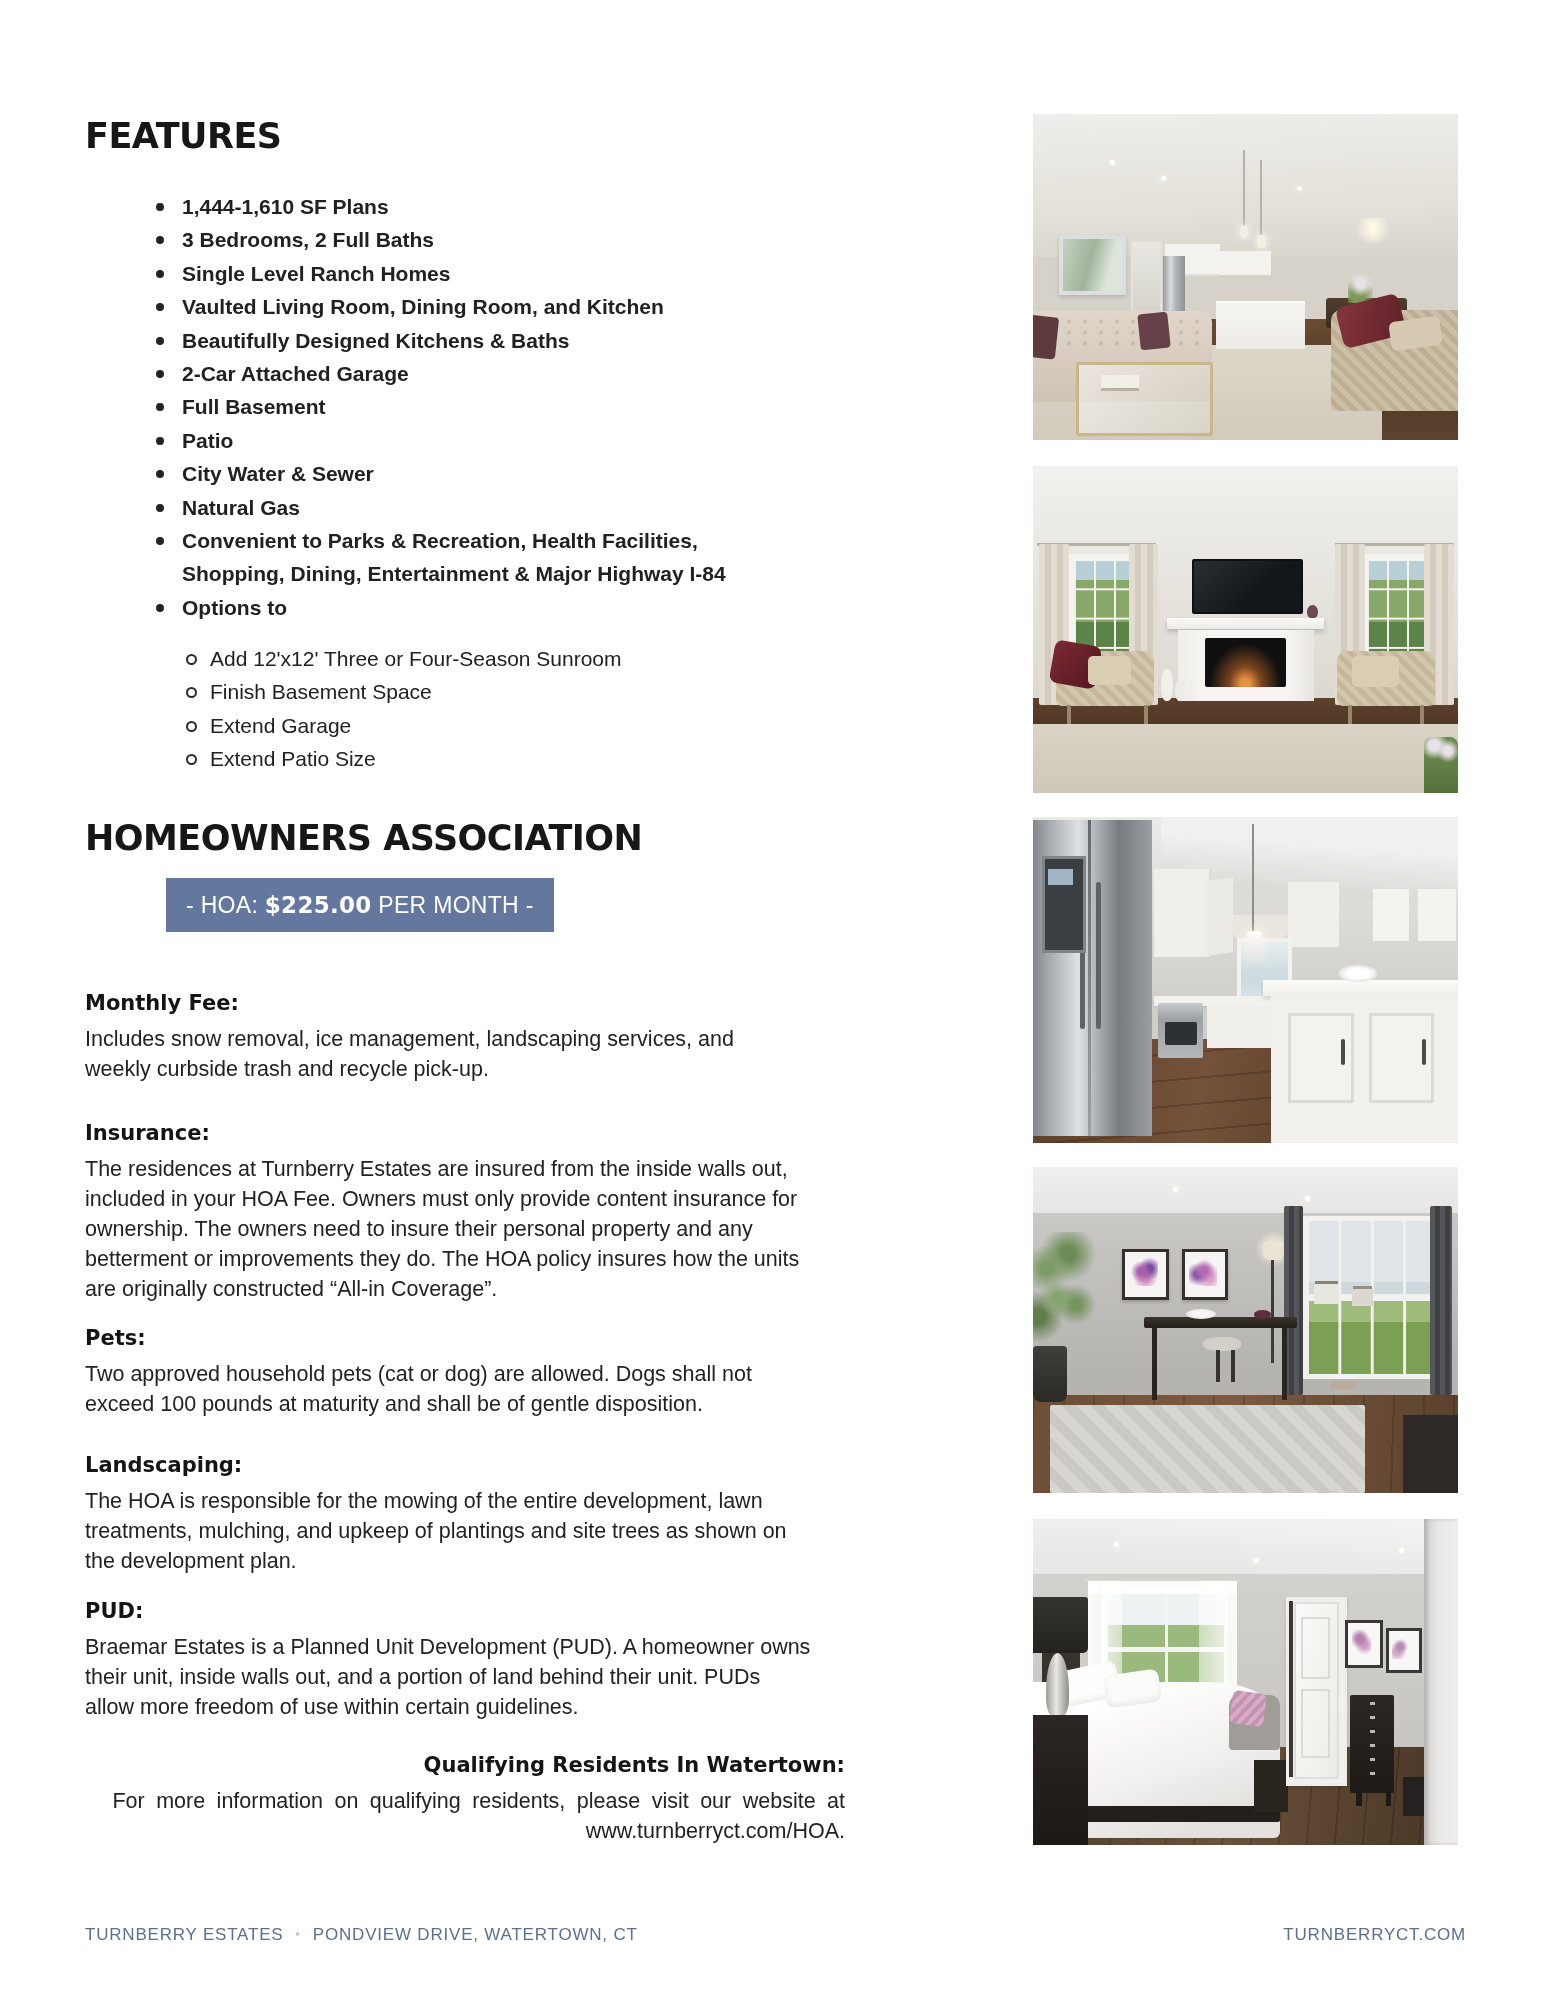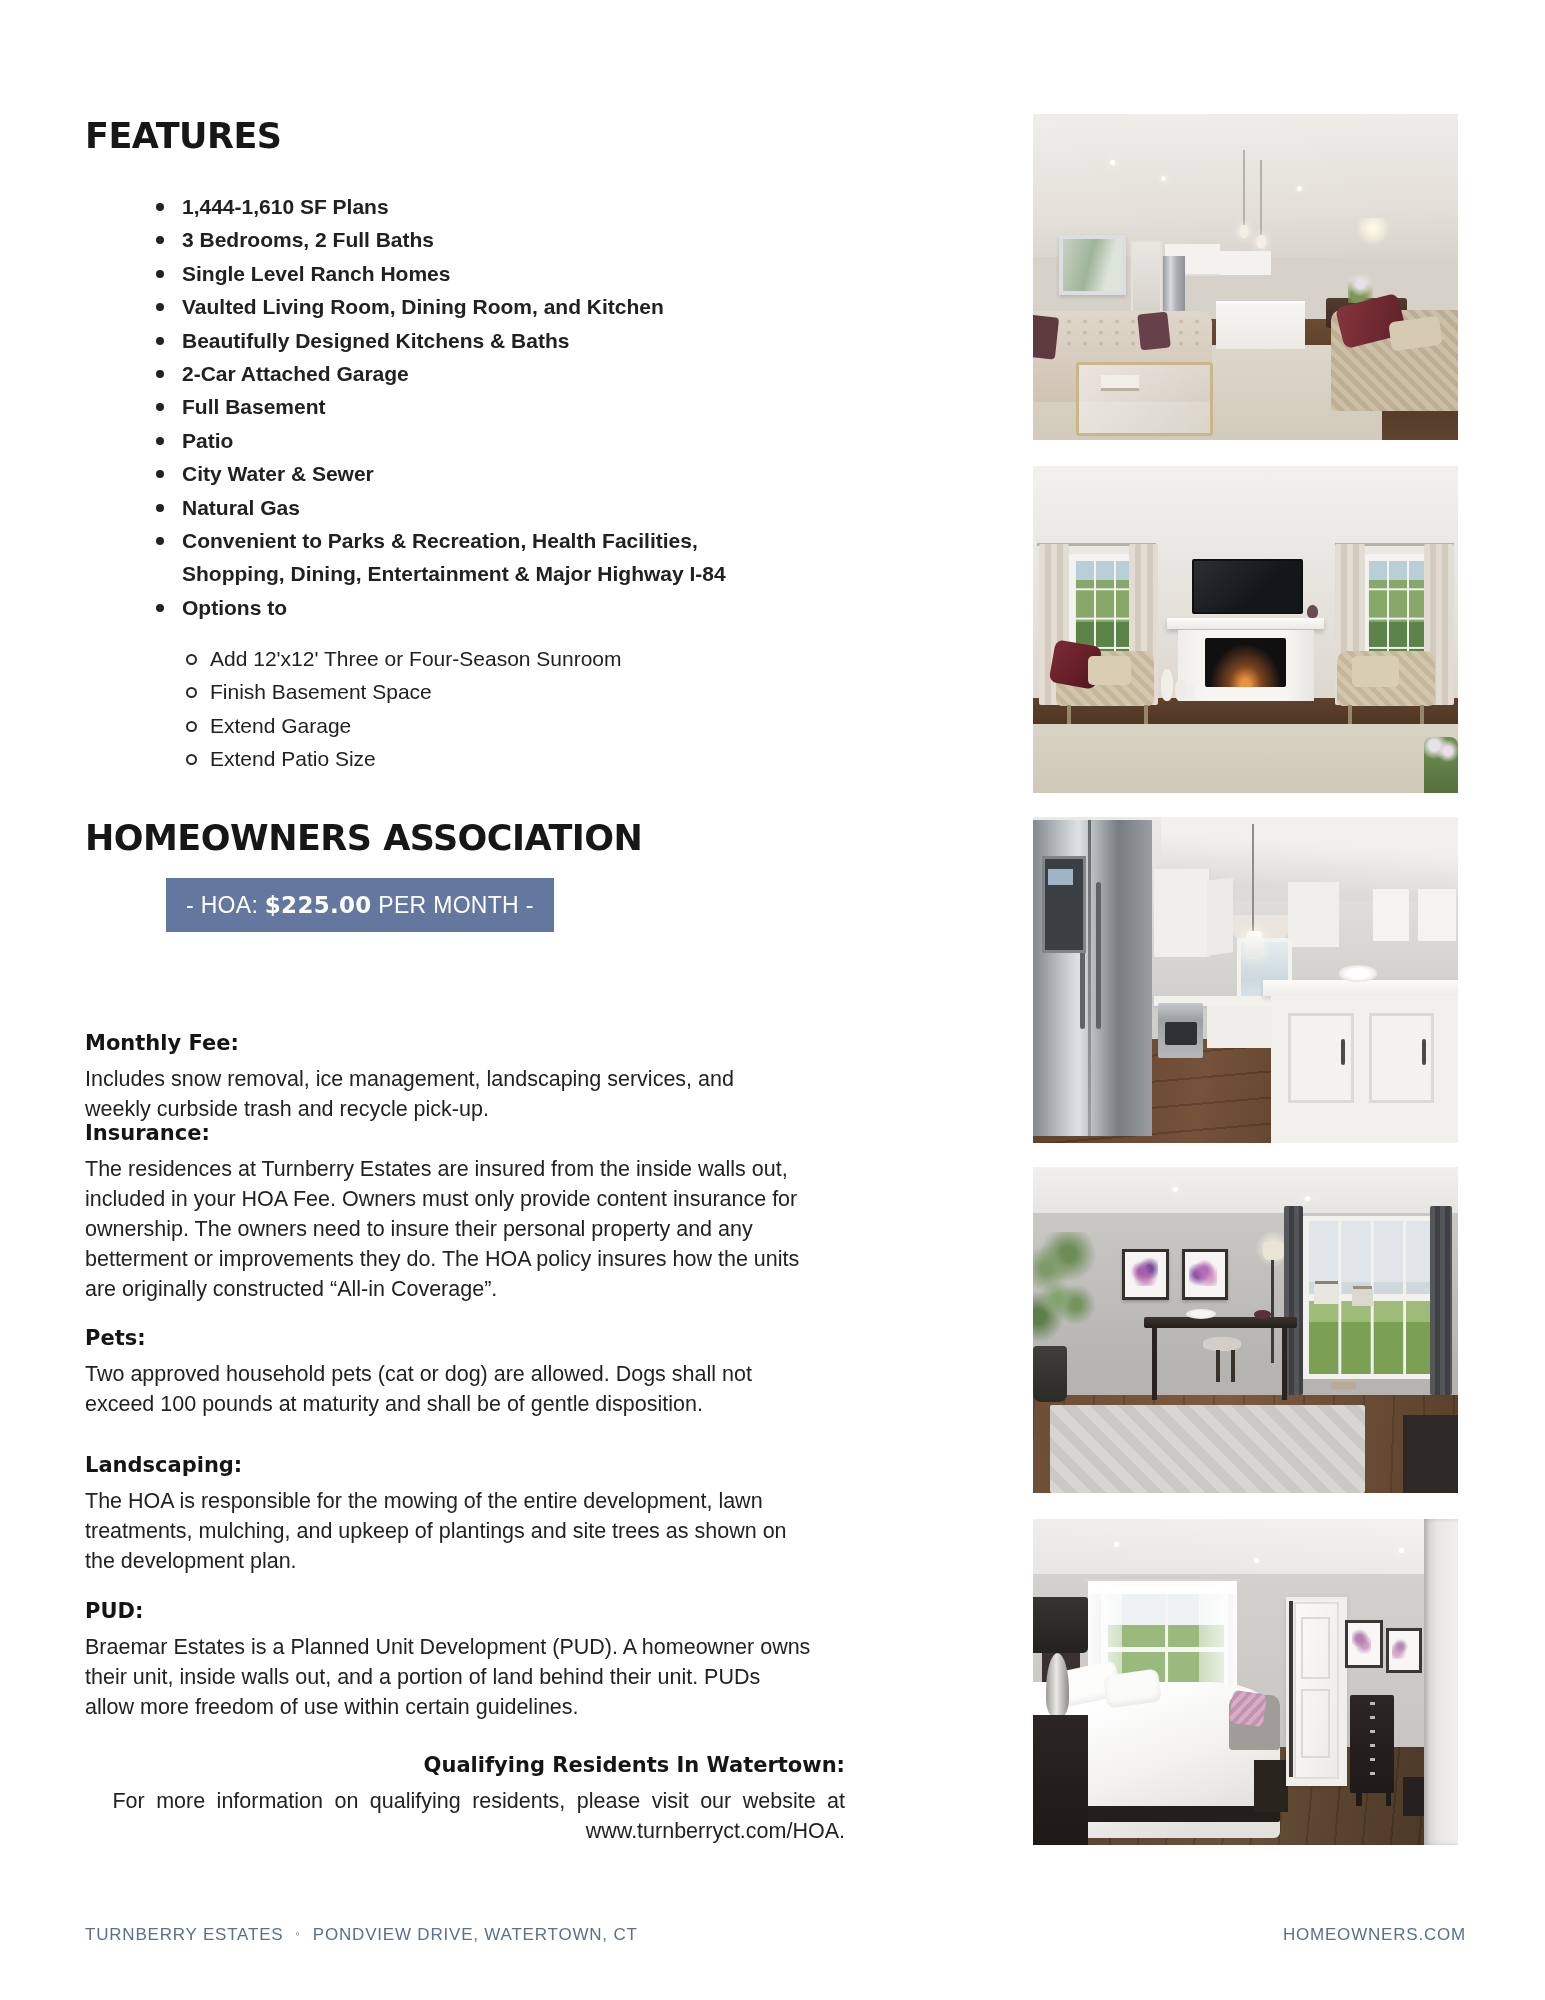--- a/index.html
+++ b/index.html
@@ -88,21 +88,21 @@
   <li>Extend Garage</li>
   <li>Extend Patio Size</li>
 </ul>
 
 <h1 style="top:818px;">HOMEOWNERS ASSOCIATION</h1>
 
 <div class="badge">
   <span>- HOA: </span><span class="amt">$225.00</span><span> PER MONTH -</span>
 </div>
 
-<div class="section" style="top:988px;margin-top:40px;">
+<div class="section" style="top:988px;">
   <div class="lbl">Monthly Fee:</div>
   <p>Includes snow removal, ice management, landscaping services, and
 weekly curbside trash and recycle pick-up.</p>
 </div>
 <div class="section" style="top:1118px;">
   <div class="lbl">Insurance:</div>
   <p>The residences at Turnberry Estates are insured from the inside walls out,
 included in your HOA Fee. Owners must only provide content insurance for
 ownership. The owners need to insure their personal property and any
 betterment or improvements they do. The HOA policy insures how the units
@@ -297,14 +297,14 @@
   <i class="e" style="left:76%;top:84%;width:1.3%;height:4%;background:#1e1a18;"></i>
   <i class="e" style="left:83%;top:84%;width:1.3%;height:4%;background:#1e1a18;"></i>
   <i class="e" style="left:87%;top:79%;width:8%;height:12%;background:#252120;"></i>
   <i class="e" style="left:92%;top:0;width:8%;height:100%;background:linear-gradient(90deg,#cfcecb,#e8e7e5 40%,#f0efed);box-shadow:inset 3px 0 4px rgba(0,0,0,.15);"></i>
 </div>
 
 <div class="footer footer-left">
   <span>TURNBERRY ESTATES</span><span class="sep">◦</span><span>PONDVIEW DRIVE, WATERTOWN, CT</span>
 </div>
 <div class="footer footer-right">
-  <span>HOMEOWNERS.COM</span>
+  <span>TURNBERRYCT.COM</span>
 </div>
 
 </body></html>

